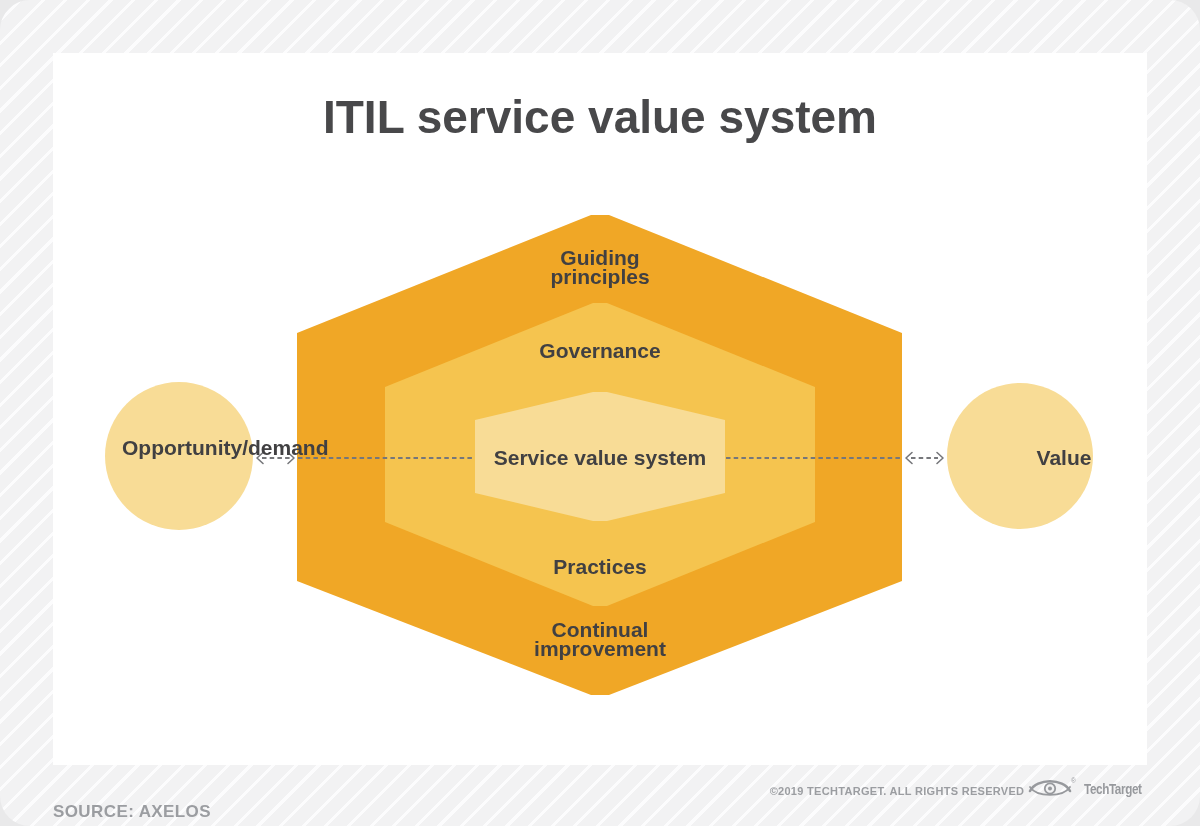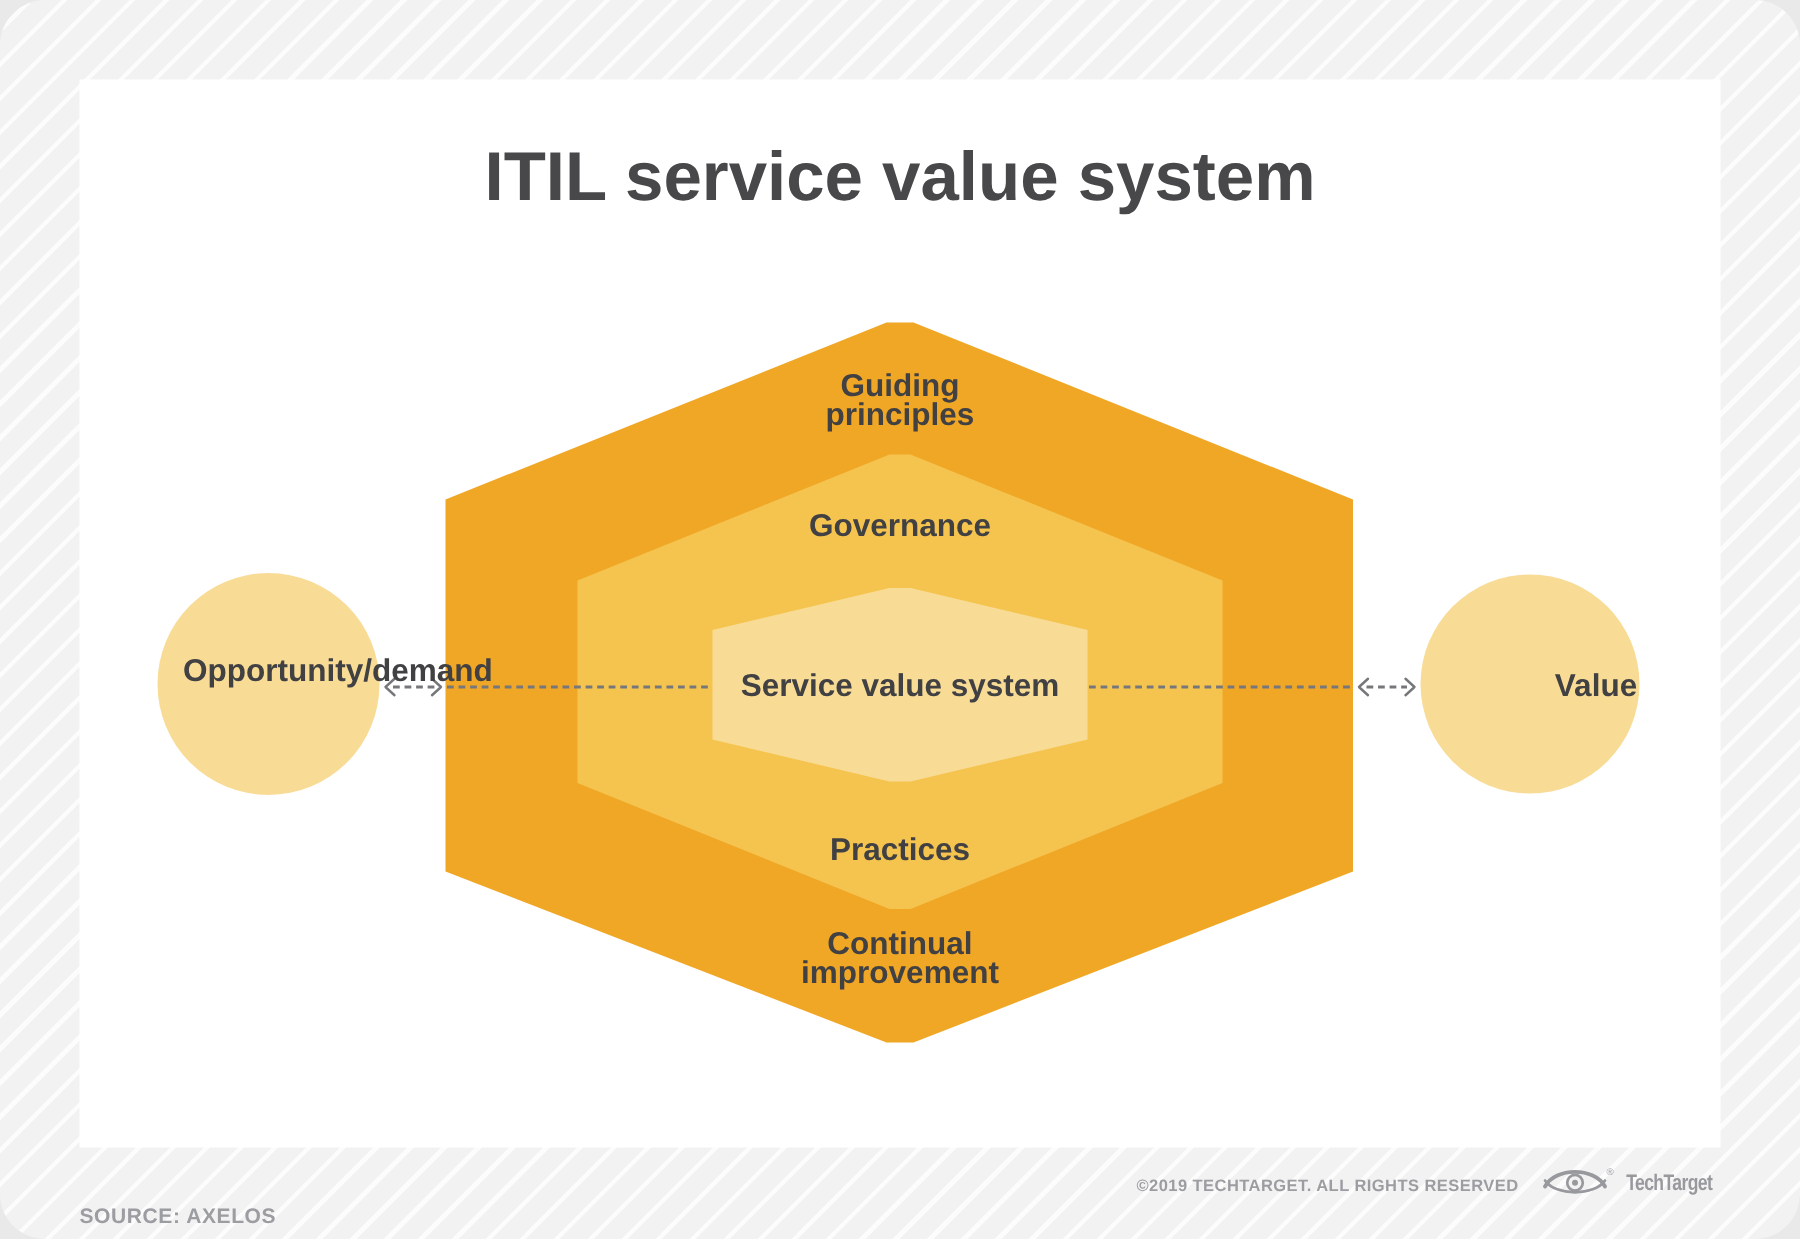--- a/index.html
+++ b/index.html
@@ -34,28 +34,28 @@
     text-align: center;
     color: #414042;
     font-weight: 700;
     font-size: 21px;
     line-height: 19px;
   }
   .nowrap { white-space: nowrap; }
   .footer-source {
     position: absolute;
     left: 53px; top: 802px;
-    font-size: 14px; font-weight: 700;
+    font-size: 17px; font-weight: 700;
     letter-spacing: .4px;
     color: #9b9da1;
   }
   .footer-right {
     position: absolute;
     right: 50px; top: 775px;
-    display: flex; align-items: flex-end; gap: 16px;
+    display: flex; align-items: flex-end; gap: 4px;
   }
   .copyright {
     font-size: 11px; font-weight: 600;
     letter-spacing: .3px;
     color: #9b9da1;
     padding-bottom: 5px;
   }
   .brand { display: flex; flex-direction: row; align-items: center; }
   .brand-word {
     font-size: 15px; font-weight: 700;

